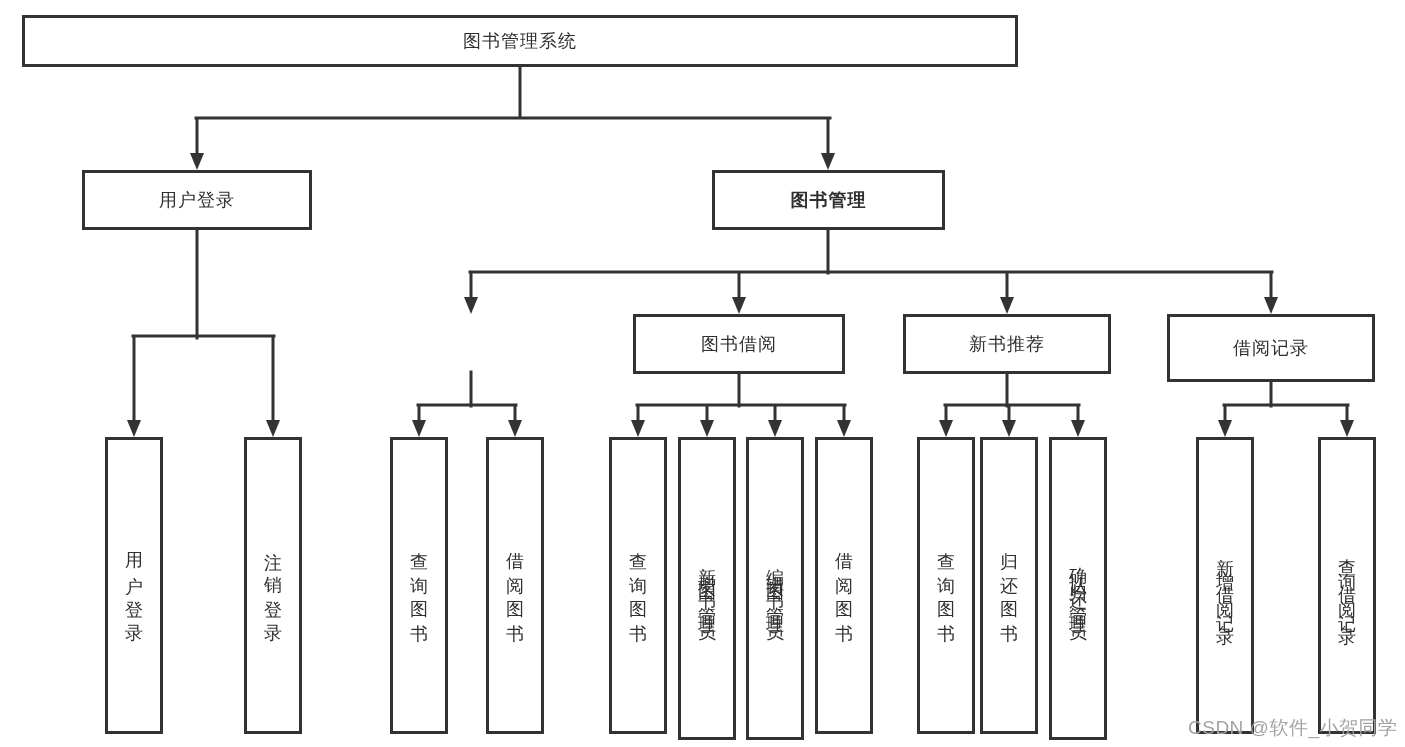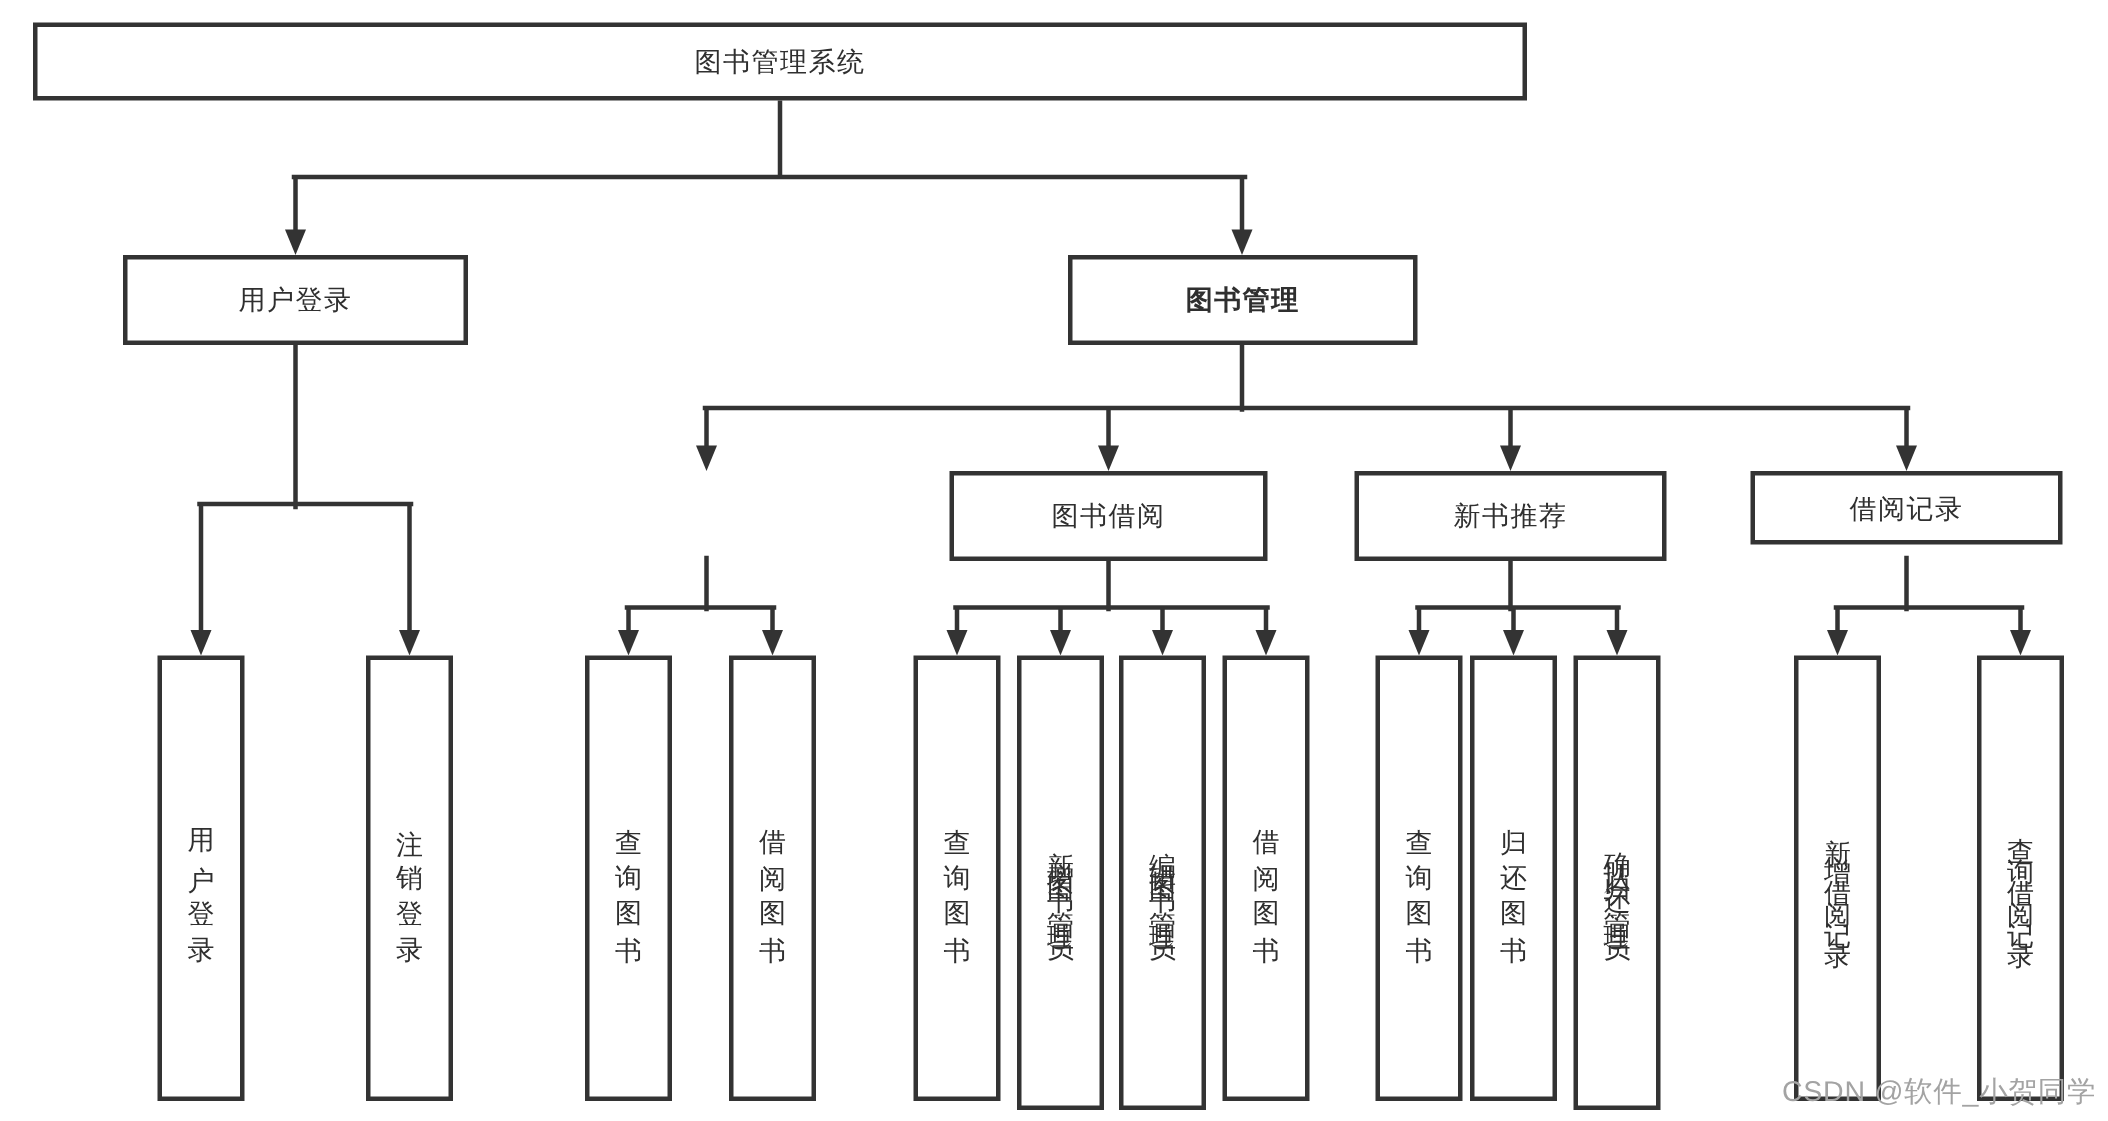--- a/index.html
+++ b/index.html
@@ -99,21 +99,21 @@
   <div class="box" style="left:712px;top:170px;width:233px;height:60px;font-weight:bold;">
     <span>图书管理</span>
   </div>
 
   <div class="box" style="left:633px;top:314px;width:212px;height:60px;">
     <span>图书借阅</span>
   </div>
   <div class="box" style="left:903px;top:314px;width:208px;height:60px;">
     <span>新书推荐</span>
   </div>
-  <div class="box" style="left:1167px;top:314px;width:208px;height:49px;">
+  <div class="box" style="left:1167px;top:314px;width:208px;height:68px;">
     <span>借阅记录</span>
   </div>
 
   <div class="box leaf ls-4" style="left:105px;top:437px;width:58px;height:297px;">
     <span class="v-label">用户登录</span>
   </div>
   <div class="box leaf ls-4" style="left:244px;top:437px;width:58px;height:297px;">
     <span class="v-label">注销登录</span>
   </div>
 

